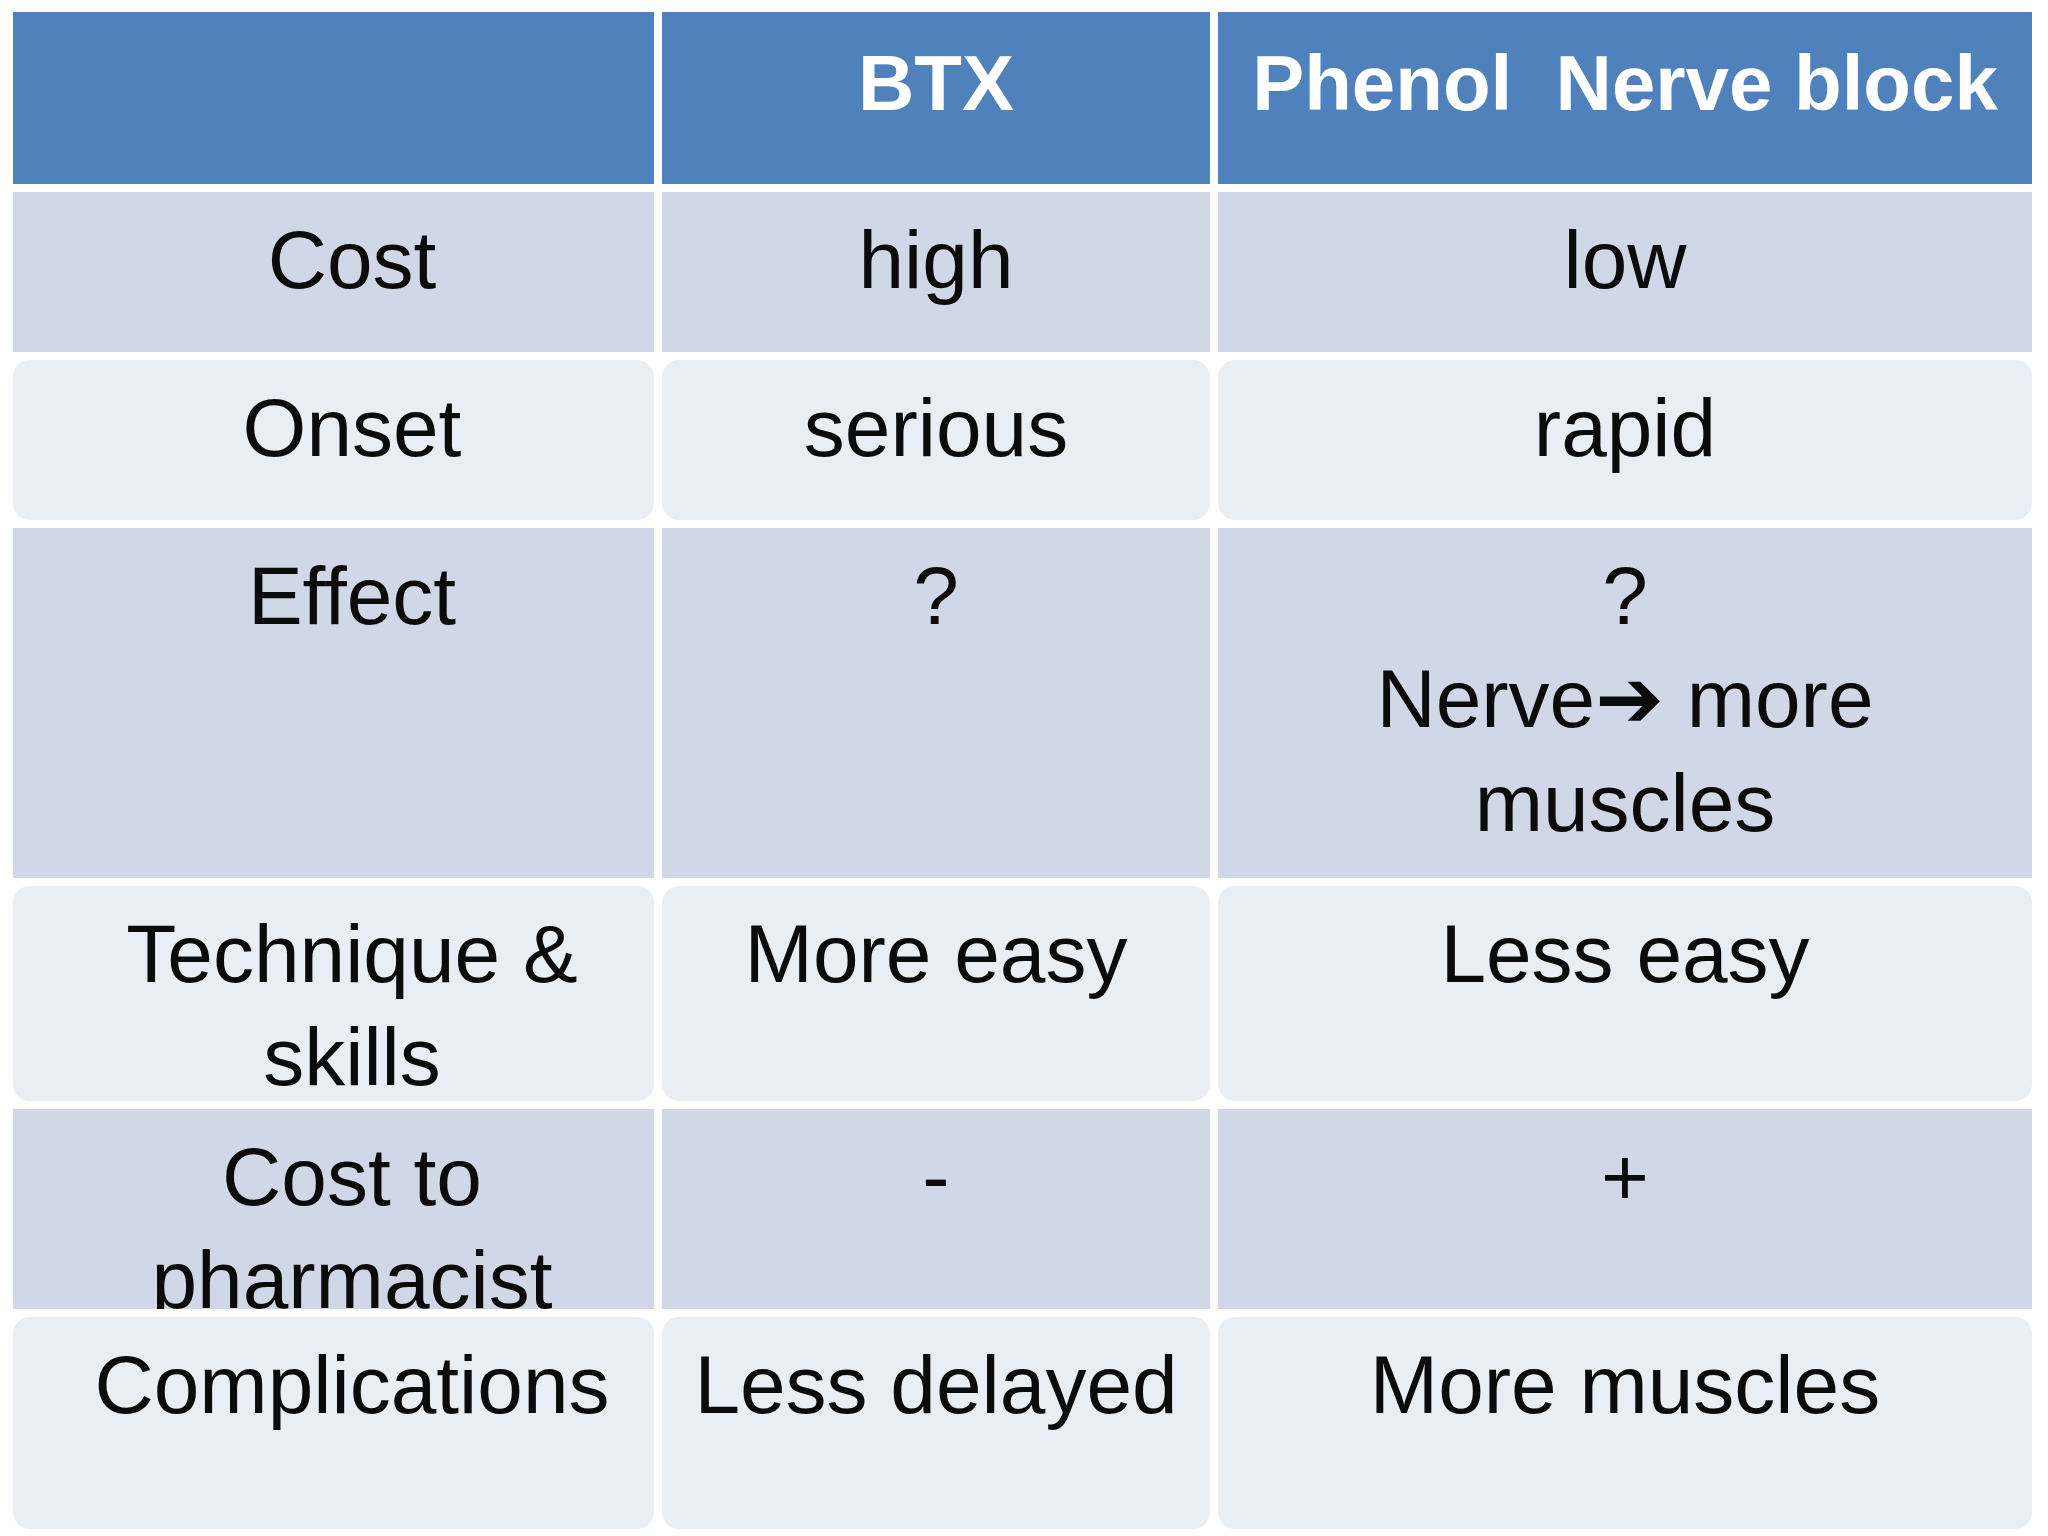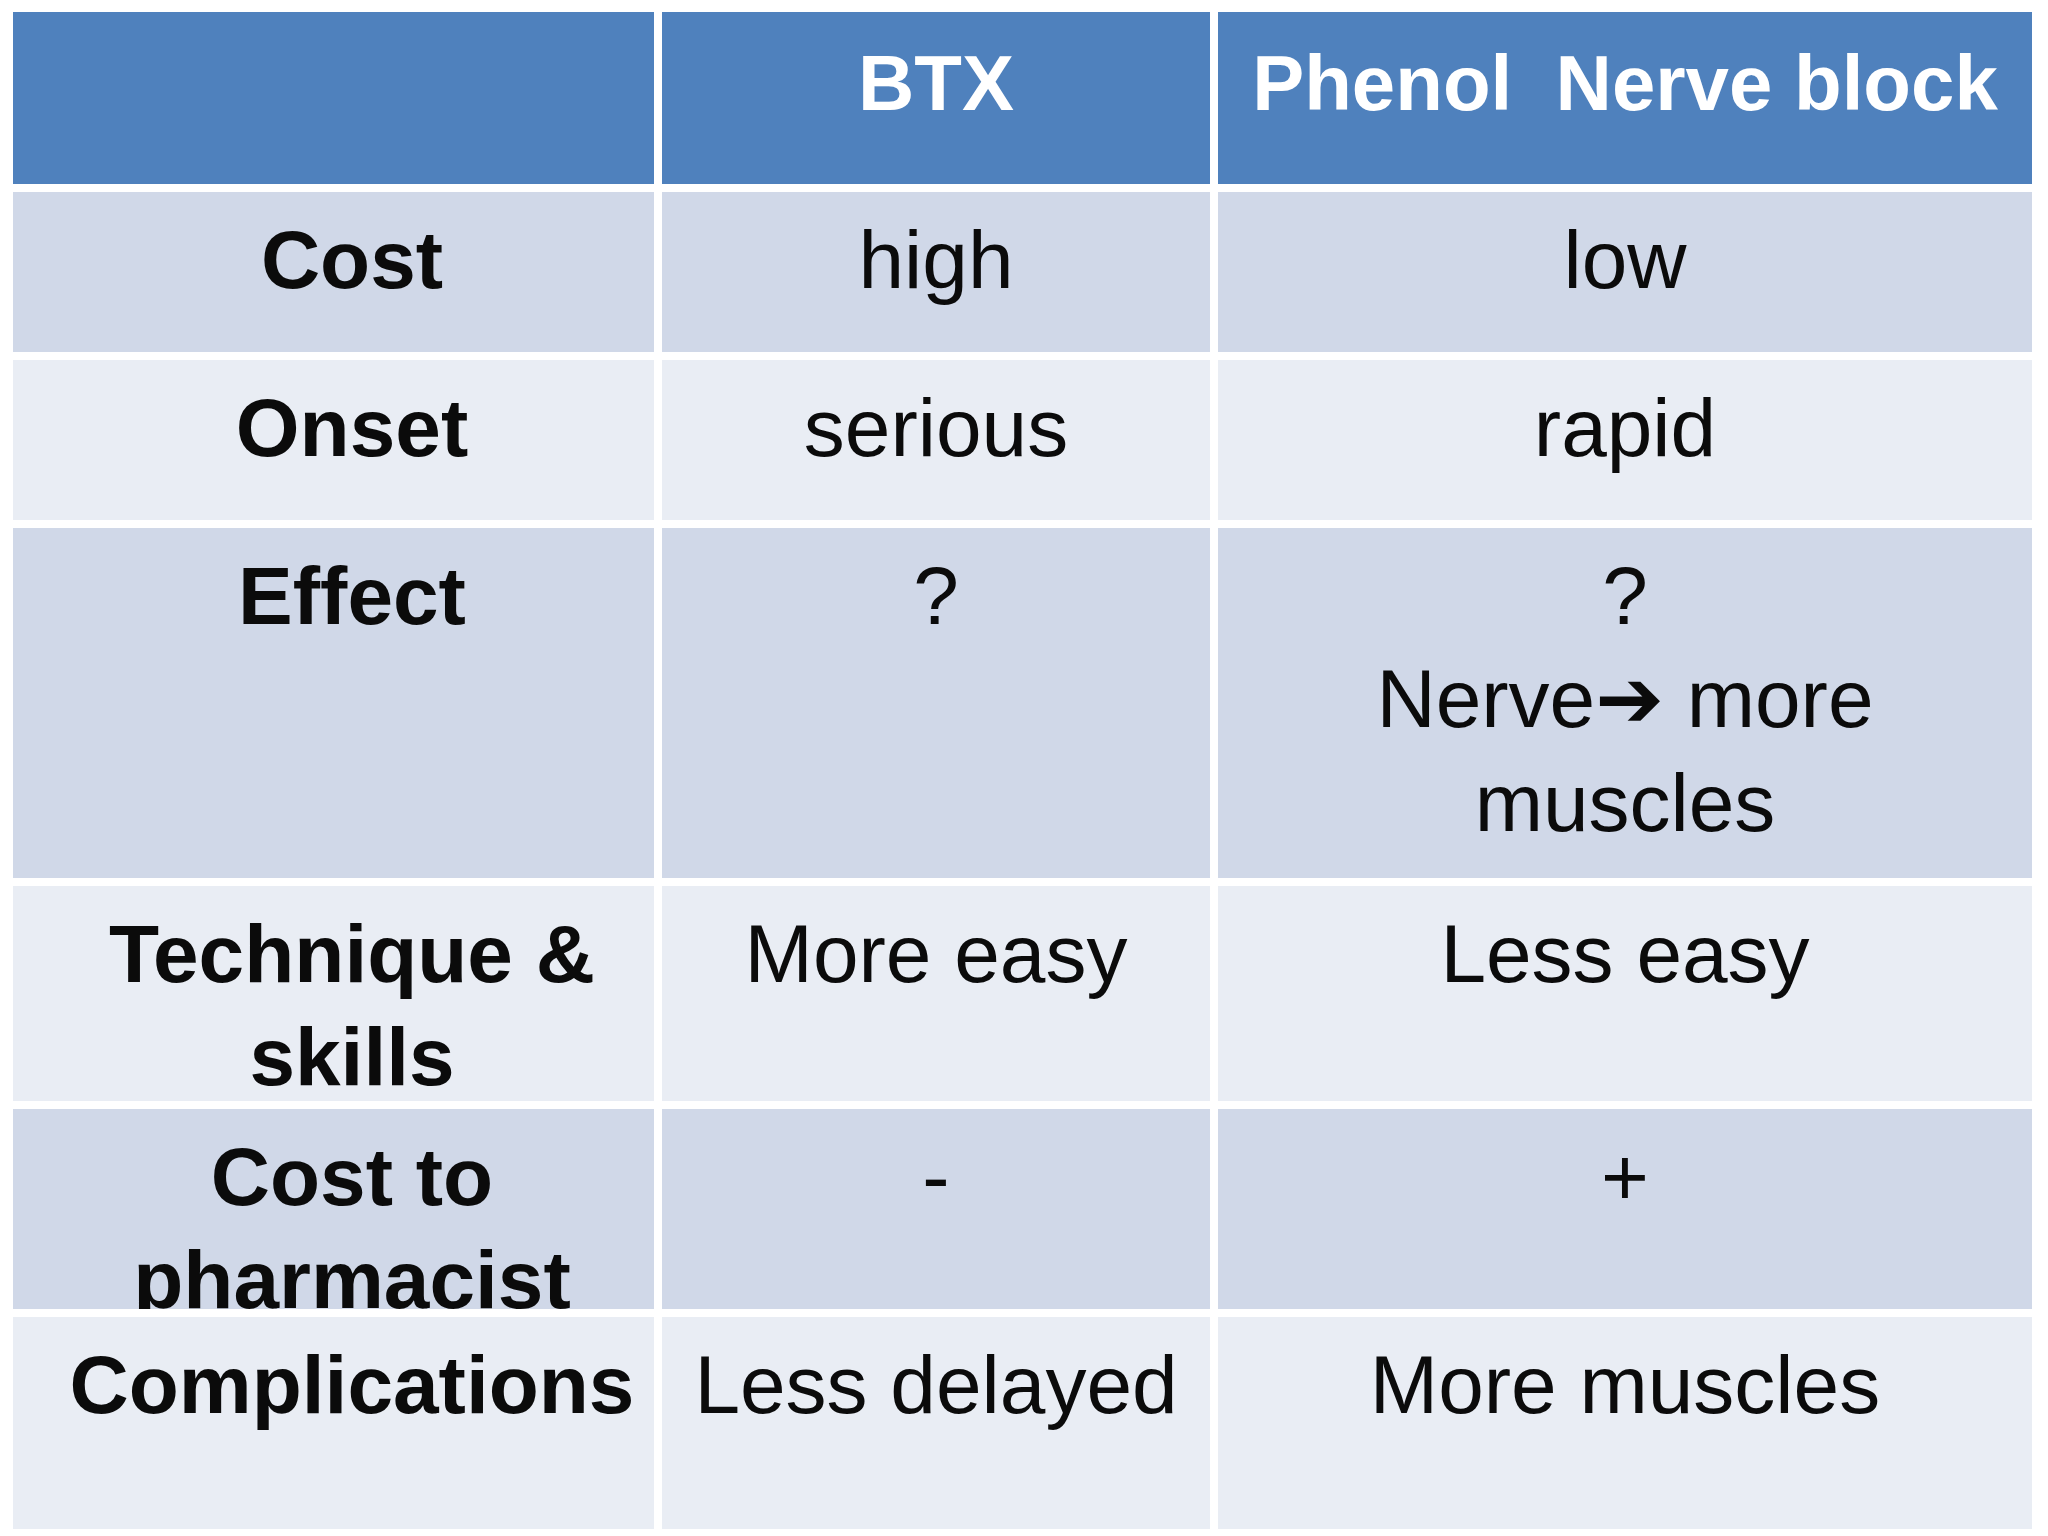--- a/index.html
+++ b/index.html
@@ -32,25 +32,25 @@
     overflow: hidden;
   }
   .hdr {
     background: var(--header-bg, #4f81bd);
     color: var(--header-text, #ffffff);
     font-weight: bold;
     font-size: 78px;
     padding-top: 22px;
   }
   .rowhdr {
-    font-weight: bold;
+    font-weight: normal;
     padding-left: 47px;
   }
   .band-a { background: var(--band-dark, #d0d8e8); }
-  .band-b { background: var(--band-light, #e9edf4); }
+  .band-b { background: var(--band-light, #e9edf4); border-radius: 17px; }
 </style>
 </head>
 <body>
 
 <div class="table-grid">
 
   <div class="cell hdr"></div>
   <div class="cell hdr">BTX</div>
   <div class="cell hdr">Phenol&nbsp; Nerve block</div>
 

